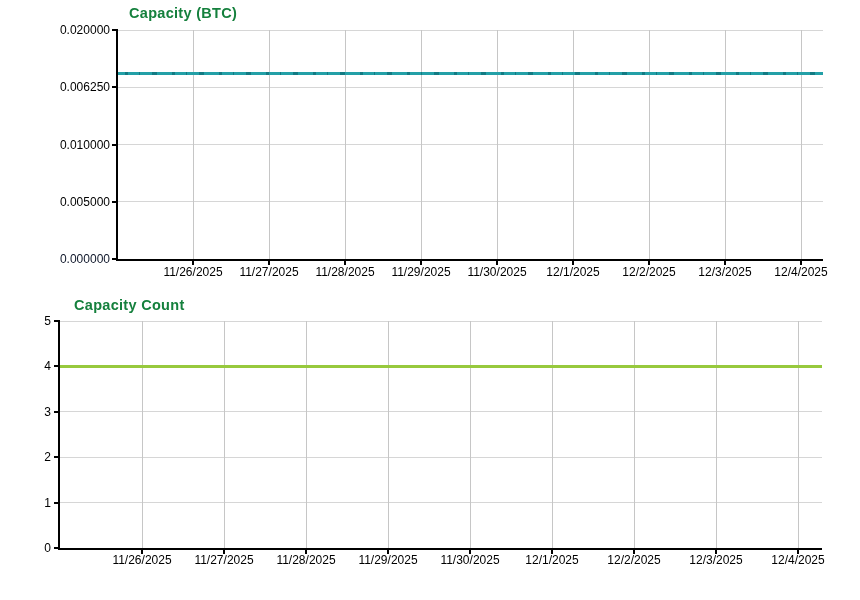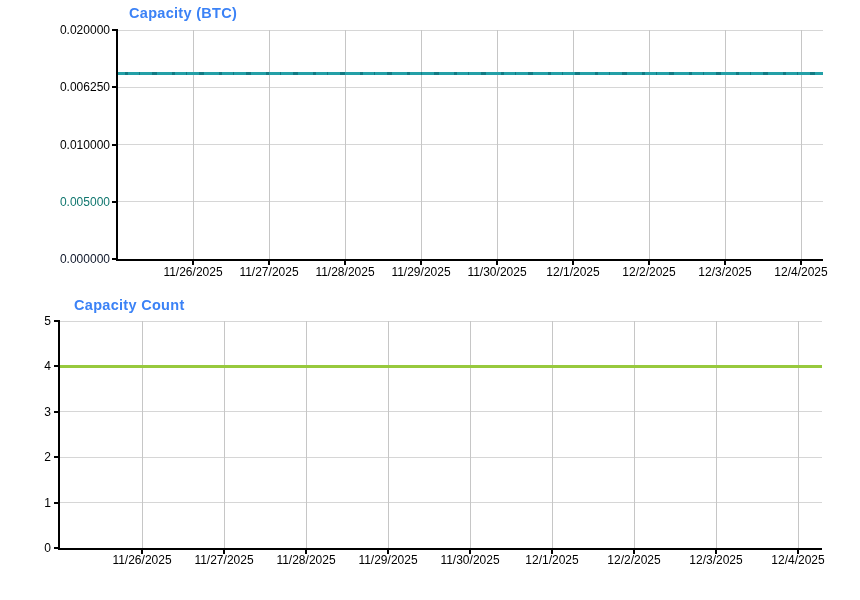--- a/index.html
+++ b/index.html
@@ -7,21 +7,21 @@
   body {
     width: 860px; height: 600px;
     background: #ffffff;
     font-family: "Liberation Sans", sans-serif;
   }
   #stage { position: relative; width: 860px; height: 600px; overflow: hidden; background: #ffffff; }
   .chart { position: absolute; left: 0; top: 0; width: 100%; height: 100%; }
   .chart-title {
     position: absolute; margin: 0;
     font-size: 14.5px; font-weight: 700; letter-spacing: .3px;
-    color: #3b82f6; white-space: nowrap;
+    color: #15803d; white-space: nowrap;
   }
   #title0 { left: 129px; top: 5px; }
   #title1 { left: 74px; top: 297px; }
   .hgrid, .vgrid, .axis, .ytick, .xtick, .ylabel, .xlabel, .dataline { position: absolute; }
   .hgrid { height: 1px; }
   .vgrid { width: 1px; }
   .ylabel { font-size: 12px; line-height: 14px; white-space: nowrap; text-align: left; }
   .xlabel { font-size: 12px; line-height: 14px; white-space: nowrap; width: 84px; text-align: center; }
   .ytick { width: 6px; height: 2px; }
   .xtick { width: 2px; height: 6px; }
@@ -39,21 +39,21 @@
         <div class="ytick" style="left: 112px; top: 29px; background: rgb(0, 0, 0);"></div>
         <div class="ylabel" style="right: 750px; top: 23px; color: rgb(0, 0, 0);">0.020000</div>
         <div class="hgrid" style="left: 118px; top: 86.75px; width: 705px; background: rgb(214, 214, 214);"></div>
         <div class="ytick" style="left: 112px; top: 86.25px; background: rgb(0, 0, 0);"></div>
         <div class="ylabel" style="right: 750px; top: 80.25px; color: rgb(0, 0, 0);">0.006250</div>
         <div class="hgrid" style="left: 118px; top: 144px; width: 705px; background: rgb(214, 214, 214);"></div>
         <div class="ytick" style="left: 112px; top: 143.5px; background: rgb(0, 0, 0);"></div>
         <div class="ylabel" style="right: 750px; top: 137.5px; color: rgb(0, 0, 0);">0.010000</div>
         <div class="hgrid" style="left: 118px; top: 201.25px; width: 705px; background: rgb(214, 214, 214);"></div>
         <div class="ytick" style="left: 112px; top: 200.75px; background: rgb(0, 0, 0);"></div>
-        <div class="ylabel" style="right: 750px; top: 194.75px; color: #0f766e;">0.005000</div>
+        <div class="ylabel" style="right: 750px; top: 194.75px; color: #000000;">0.005000</div>
         <div class="ytick" style="left: 112px; top: 258px; background: rgb(0, 0, 0);"></div>
         <div class="ylabel" style="right: 750px; top: 252px; color: #0f172a;">0.000000</div>
         <div class="vgrid" style="left: 192.5px; top: 30px; height: 229px; background: rgb(198, 198, 198);"></div>
         <div class="xtick" style="left: 192px; top: 259px; background: rgb(0, 0, 0);"></div>
         <div class="xlabel" style="left: 151px; top: 265px; color: rgb(0, 0, 0);">11/26/2025</div>
         <div class="vgrid" style="left: 268.5px; top: 30px; height: 229px; background: rgb(198, 198, 198);"></div>
         <div class="xtick" style="left: 268px; top: 259px; background: rgb(0, 0, 0);"></div>
         <div class="xlabel" style="left: 227px; top: 265px; color: rgb(0, 0, 0);">11/27/2025</div>
         <div class="vgrid" style="left: 344.5px; top: 30px; height: 229px; background: rgb(198, 198, 198);"></div>
         <div class="xtick" style="left: 344px; top: 259px; background: rgb(0, 0, 0);"></div>

